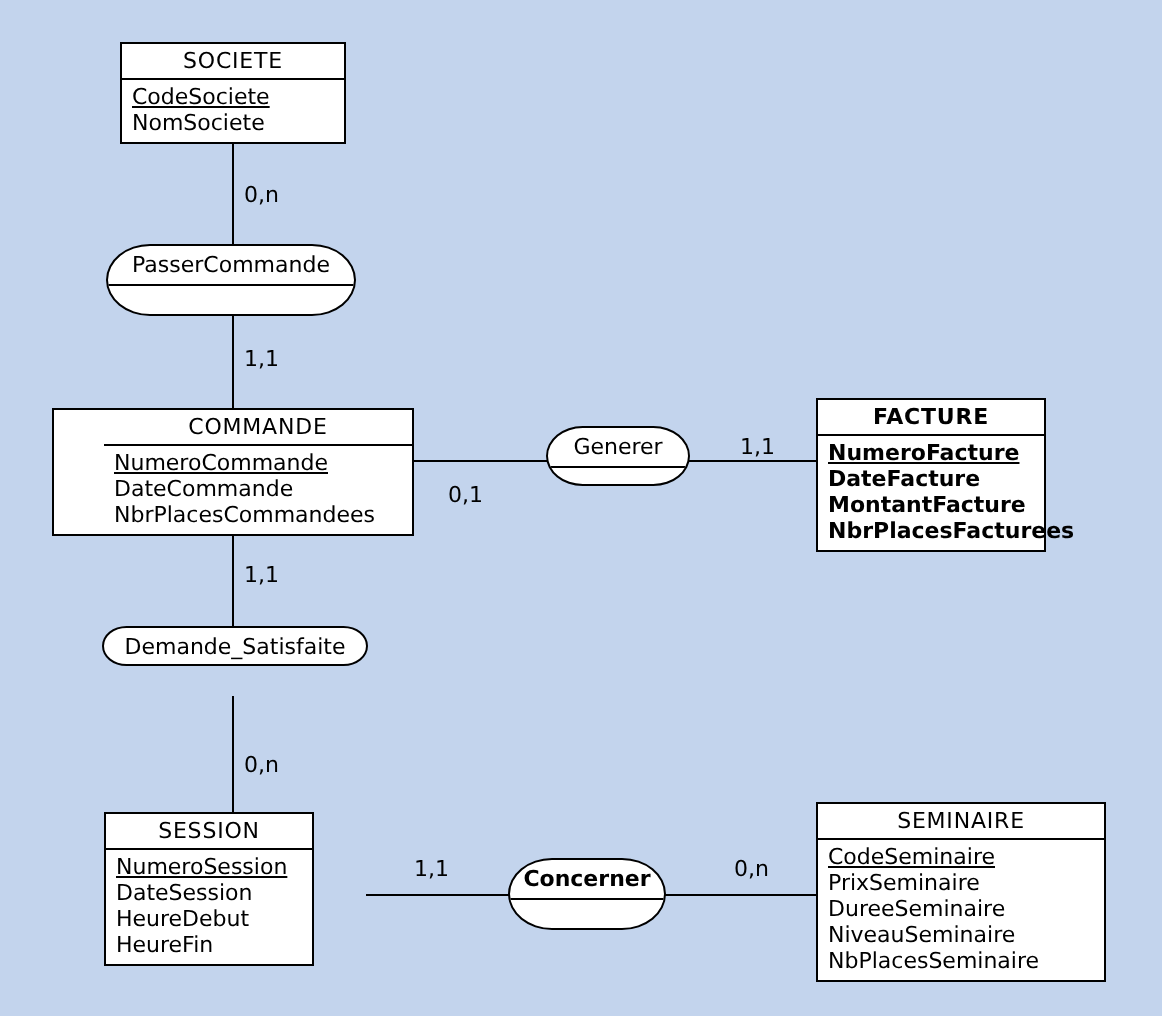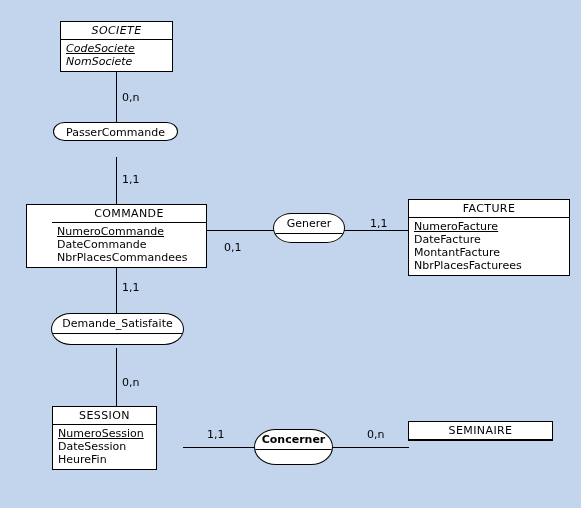--- a/index.html
+++ b/index.html
@@ -106,78 +106,86 @@
 
   <div class="line-v" style="left:116px; top:72px; height:51px;"></div>
   <div class="line-v" style="left:116px; top:157px; height:47px;"></div>
   <div class="line-h" style="left:207px; top:230px; width:67px;"></div>
   <div class="line-h" style="left:344px; top:230px; width:65px;"></div>
   <div class="line-v" style="left:116px; top:264px; height:50px;"></div>
   <div class="line-v" style="left:116px; top:348px; height:58px;"></div>
   <div class="line-h" style="left:183px; top:447px; width:72px;"></div>
   <div class="line-h" style="left:332px; top:447px; width:77px;"></div>
 
-  <div class="entity" style="left:60px; top:21px; width:113px;font-style:italic;">
+  <div class="entity" style="left:60px; top:21px; width:113px;">
     <div class="entity-title">SOCIETE</div>
     <div class="entity-attrs">
       <div class="attr key">CodeSociete</div>
       <div class="attr">NomSociete</div>
     </div>
   </div>
 
-  <div class="rel" style="left:53px; top:122px; width:125px; height:19px;">
+  <div class="rel" style="left:53px; top:122px; width:125px; height:36px;">
     <div class="rel-label">PasserCommande</div>
     <div class="rel-body"></div>
   </div>
 
   <div class="entity" style="left:26px; top:204px; width:181px;padding-left:25px;">
     <div class="entity-title">COMMANDE</div>
     <div class="entity-attrs">
       <div class="attr key">NumeroCommande</div>
       <div class="attr">DateCommande</div>
       <div class="attr">NbrPlacesCommandees</div>
     </div>
   </div>
 
   <div class="rel" style="left:273px; top:213px; width:72px; height:30px;">
     <div class="rel-label">Generer</div>
     <div class="rel-body"></div>
   </div>
 
-  <div class="entity" style="left:408px; top:199px; width:162px;">
+  <div class="entity" style="left:408px; top:199px; width:115px;font-weight:bold;">
     <div class="entity-title">FACTURE</div>
     <div class="entity-attrs">
       <div class="attr key">NumeroFacture</div>
       <div class="attr">DateFacture</div>
       <div class="attr">MontantFacture</div>
       <div class="attr">NbrPlacesFacturees</div>
     </div>
   </div>
 
-  <div class="rel" style="left:51px; top:313px; width:133px; height:32px;">
+  <div class="rel" style="left:51px; top:313px; width:133px; height:20px;">
     <div class="rel-label">Demande_Satisfaite</div>
     <div class="rel-body"></div>
   </div>
 
   <div class="entity" style="left:52px; top:406px; width:105px;">
     <div class="entity-title">SESSION</div>
     <div class="entity-attrs">
       <div class="attr key">NumeroSession</div>
       <div class="attr">DateSession</div>
+      <div class="attr">HeureDebut</div>
       <div class="attr">HeureFin</div>
     </div>
   </div>
 
   <div class="rel" style="left:254px; top:429px; width:79px; height:36px;font-weight:bold;">
     <div class="rel-label">Concerner</div>
     <div class="rel-body"></div>
   </div>
 
-  <div class="entity" style="left:408px; top:401px; width:145px;margin-top:20px;">
+  <div class="entity" style="left:408px; top:401px; width:145px;">
     <div class="entity-title">SEMINAIRE</div>
+    <div class="entity-attrs">
+      <div class="attr key">CodeSeminaire</div>
+      <div class="attr">PrixSeminaire</div>
+      <div class="attr">DureeSeminaire</div>
+      <div class="attr">NiveauSeminaire</div>
+      <div class="attr">NbPlacesSeminaire</div>
+    </div>
   </div>
 
   <div class="card" style="left:122px; top:92px;">0,n</div>
   <div class="card" style="left:122px; top:174px;">1,1</div>
   <div class="card" style="left:224px; top:218px;margin-top:24px;">0,1</div>
   <div class="card" style="left:370px; top:218px;">1,1</div>
   <div class="card" style="left:122px; top:282px;">1,1</div>
   <div class="card" style="left:122px; top:377px;">0,n</div>
   <div class="card" style="left:207px; top:429px;">1,1</div>
   <div class="card" style="left:367px; top:429px;">0,n</div>

